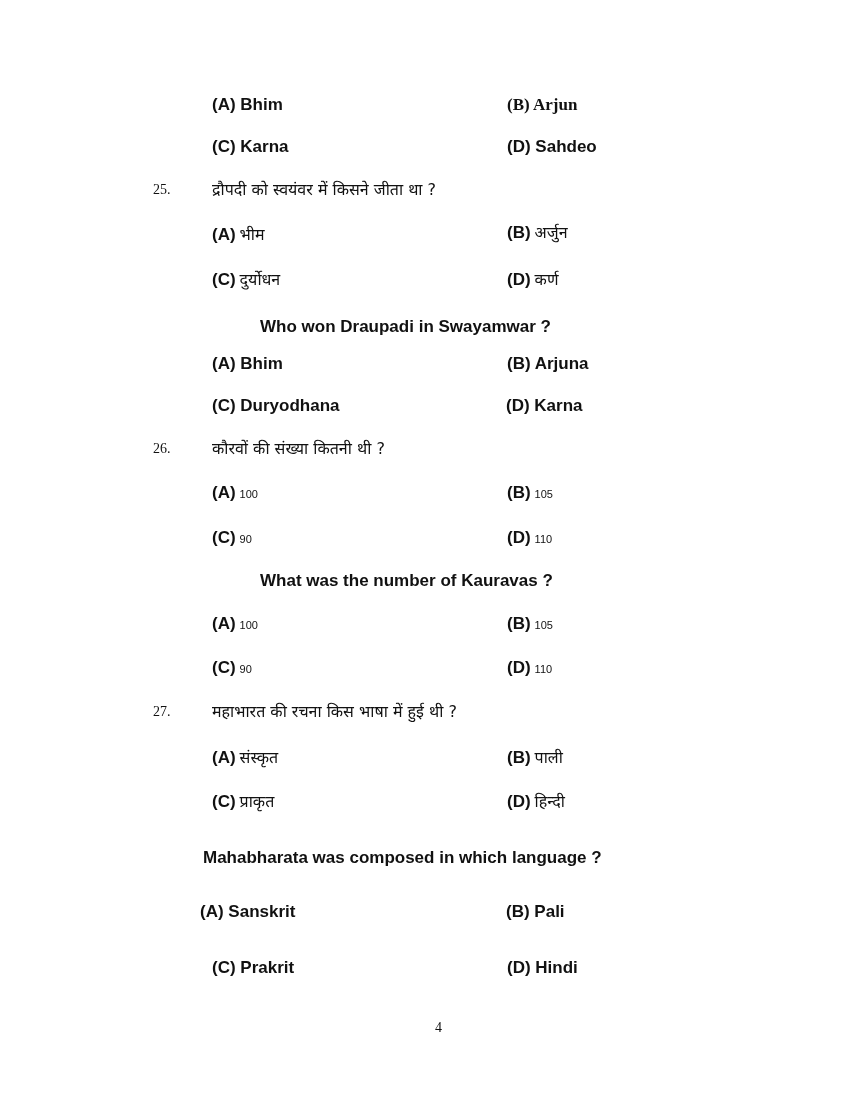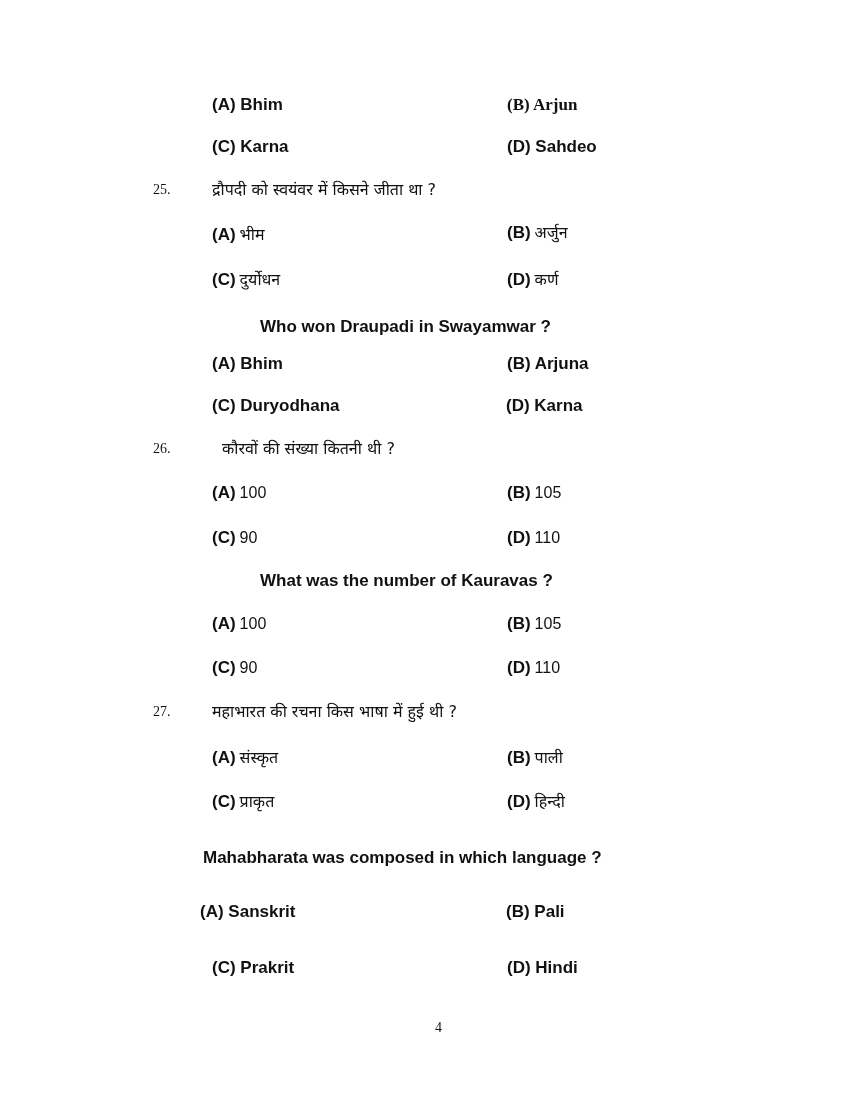--- a/index.html
+++ b/index.html
@@ -2,21 +2,21 @@
 <html><head>
 <meta charset="utf-8">
 <style>
   html, body { margin: 0; padding: 0; background: #ffffff; }
   body { width: 850px; height: 1100px; position: relative; overflow: hidden; color: #111; }
   .abs { position: absolute; white-space: nowrap; }
   .en { font-family: "Liberation Sans", sans-serif; font-size: 17px; font-weight: bold; }
   .hi { font-family: "DejaVu Sans", sans-serif; font-size: 16px; font-weight: normal; }
   .qnum { font-family: Liberation Serif, serif; font-size: 14px; font-weight: normal; }
   .lbl { font-family: "Liberation Sans", sans-serif; font-size: 17px; font-weight: bold; }
-  .num { font-family: "Liberation Sans", sans-serif; font-size: 16px; font-weight: normal; }
+  .num { font-family: "Liberation Sans", sans-serif; font-size: 11px; font-weight: normal; }
   .pg { font-family: "Liberation Serif", serif; font-size: 14px; }
 </style>
 </head>
 <body>
 
 <div class="abs en" style="left:212px; top:95px;"><span>(A)</span> <span>Bhim</span></div>
 <div class="abs en" style="left:507px; top:95px;font-family:Liberation Serif, serif;"><span>(B)</span> <span>Arjun</span></div>
 <div class="abs en" style="left:212px; top:137px;"><span>(C)</span> <span>Karna</span></div>
 <div class="abs en" style="left:507px; top:137px;"><span>(D)</span> <span>Sahdeo</span></div>
 
@@ -26,21 +26,21 @@
 <div class="abs" style="left:507px; top:221px;text-align:center;"><span class="lbl">(B)</span> <span class="hi">अर्जुन</span></div>
 <div class="abs" style="left:212px; top:268px;"><span class="lbl">(C)</span> <span class="hi">दुर्योधन</span></div>
 <div class="abs" style="left:507px; top:268px;"><span class="lbl">(D)</span> <span class="hi">कर्ण</span></div>
 <div class="abs en" style="left:212px; top:317px;margin-left:48px;">Who won Draupadi in Swayamwar ?</div>
 <div class="abs en" style="left:212px; top:354px;"><span>(A)</span> <span>Bhim</span></div>
 <div class="abs en" style="left:507px; top:354px;"><span>(B)</span> <span>Arjuna</span></div>
 <div class="abs en" style="left:212px; top:396px;"><span>(C)</span> <span>Duryodhana</span></div>
 <div class="abs en" style="left:506px; top:396px;"><span>(D)</span> <span>Karna</span></div>
 
 <div class="abs qnum" style="left:153px; top:441px;">26.</div>
-<div class="abs hi" style="left:222px; top:437px;">कौरवों की संख्या कितनी थी ?</div>
+<div class="abs hi" style="left:212px; top:437px;">कौरवों की संख्या कितनी थी ?</div>
 <div class="abs" style="left:212px; top:483px;"><span class="lbl">(A)</span> <span class="num">100</span></div>
 <div class="abs" style="left:507px; top:483px;"><span class="lbl">(B)</span> <span class="num">105</span></div>
 <div class="abs" style="left:212px; top:528px;"><span class="lbl">(C)</span> <span class="num">90</span></div>
 <div class="abs" style="left:507px; top:528px;"><span class="lbl">(D)</span> <span class="num">110</span></div>
 <div class="abs en" style="left:212px; top:571px;margin-left:48px;">What was the number of Kauravas ?</div>
 <div class="abs" style="left:212px; top:614px;"><span class="lbl">(A)</span> <span class="num">100</span></div>
 <div class="abs" style="left:507px; top:614px;"><span class="lbl">(B)</span> <span class="num">105</span></div>
 <div class="abs" style="left:212px; top:658px;"><span class="lbl">(C)</span> <span class="num">90</span></div>
 <div class="abs" style="left:507px; top:658px;"><span class="lbl">(D)</span> <span class="num">110</span></div>
 

